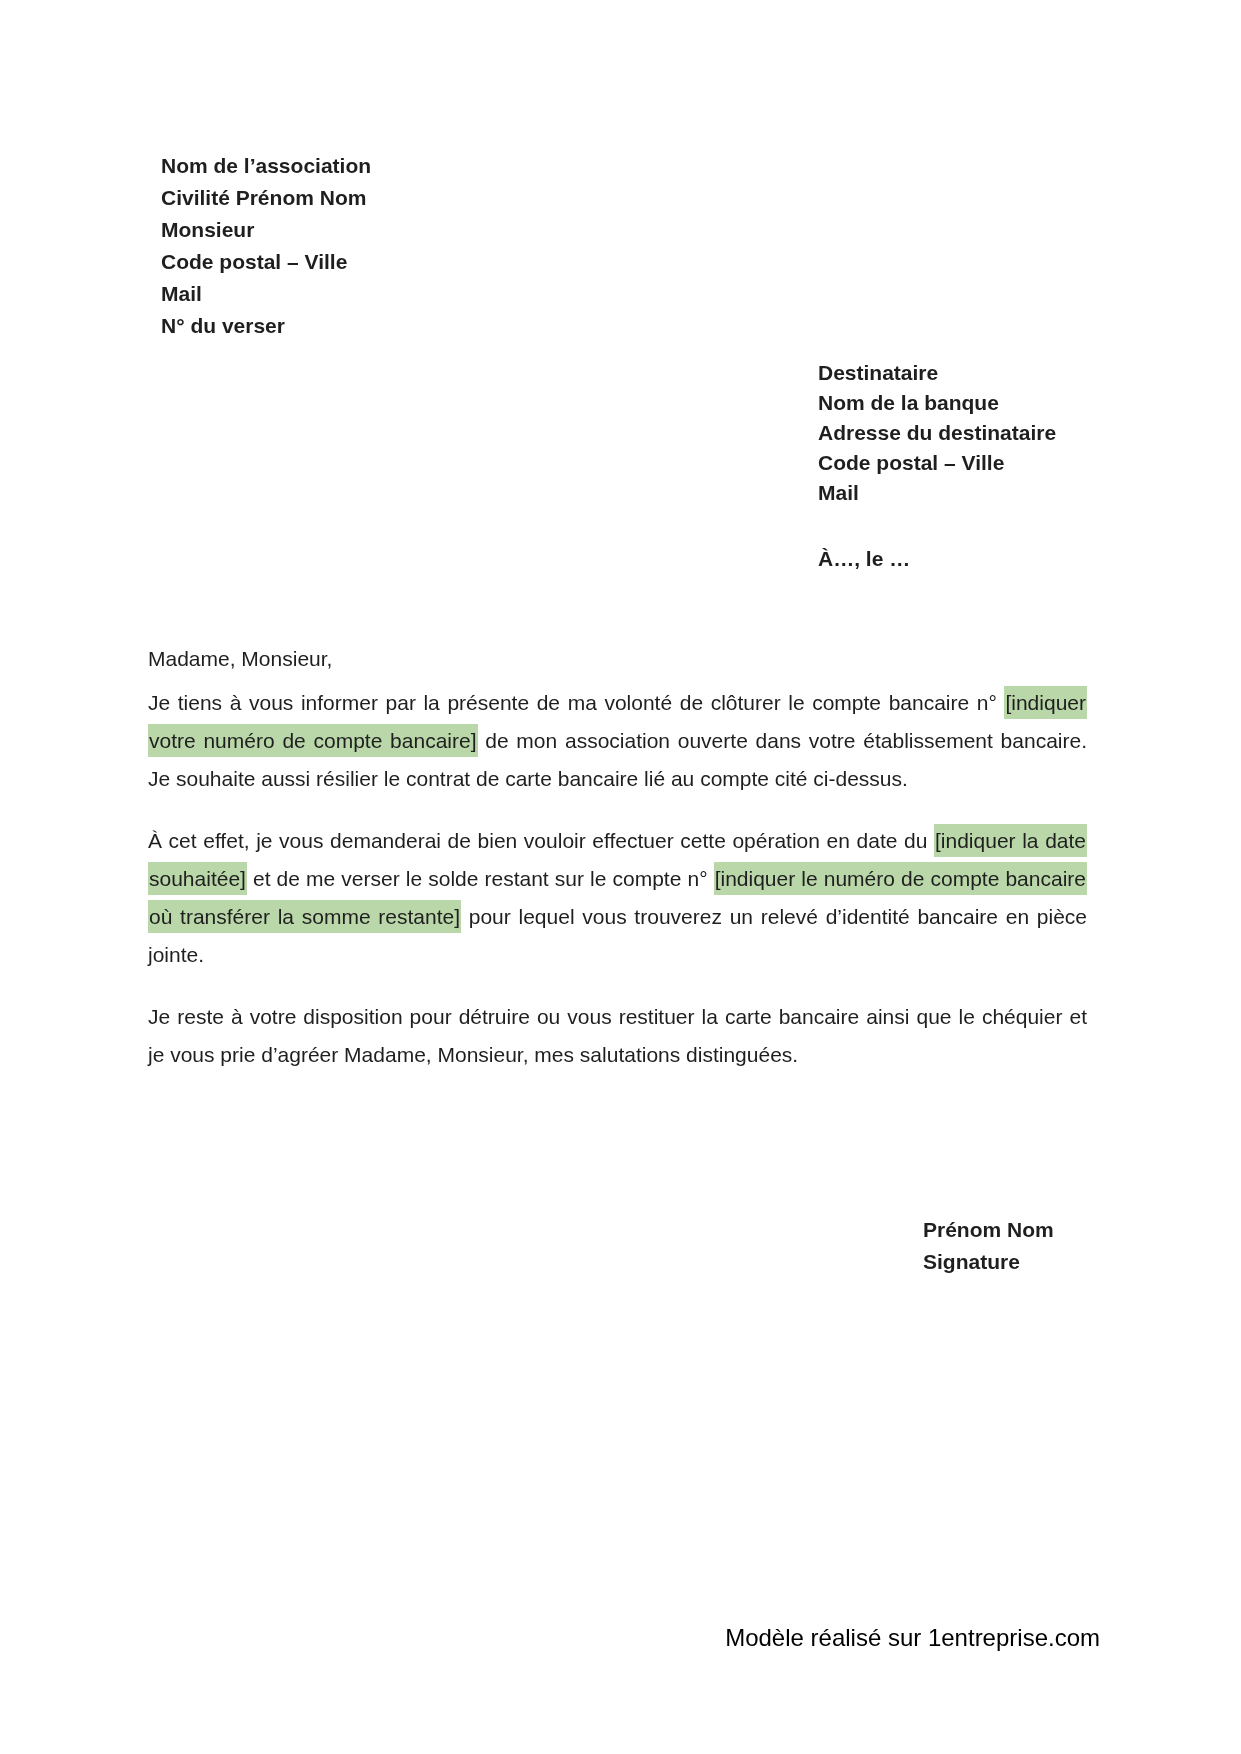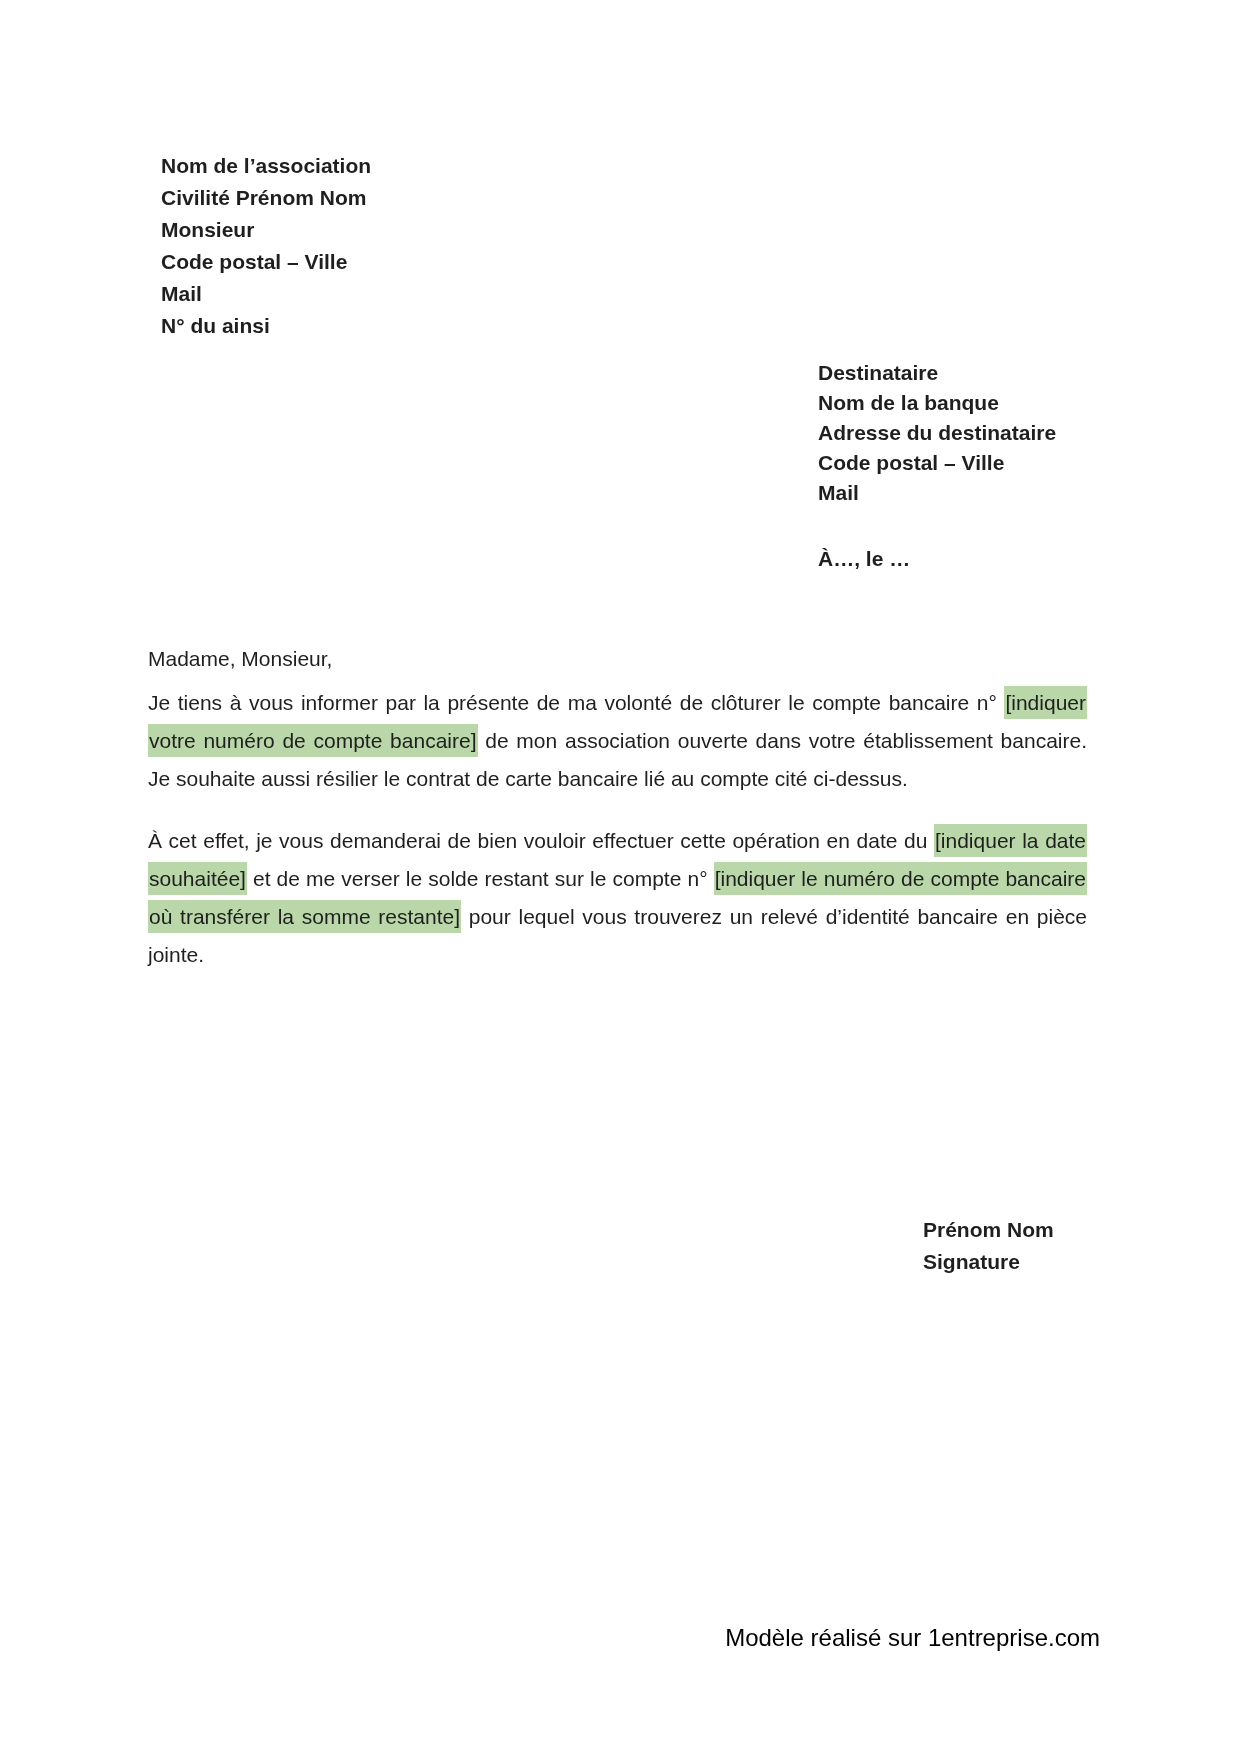--- a/index.html
+++ b/index.html
@@ -90,38 +90,39 @@
 <body style="background: rgb(255, 255, 255);">
 
 <div class="page">
 
   <div class="sender">
     <div>Nom de l’association</div>
     <div>Civilité Prénom Nom</div>
     <div>Monsieur</div>
     <div>Code postal – Ville</div>
     <div>Mail</div>
-    <div>N° du ainsi</div>
+    <div>N° du verser</div>
   </div>
 
   <div class="recipient">
     <div>Destinataire</div>
     <div>Nom de la banque</div>
     <div>Adresse du destinataire</div>
     <div>Code postal – Ville</div>
     <div>Mail</div>
   </div>
 
   <div class="dateline">À…, le …</div>
 
   <div class="salutation">Madame, Monsieur,</div>
 
   <div class="body-block">
     <p class="para"><span>Je tiens à vous informer par la présente de ma volonté de clôturer le compte bancaire n° </span><span class="hl">[indiquer votre numéro de compte bancaire]</span><span> de mon association ouverte dans votre établissement bancaire. Je souhaite aussi résilier le contrat de carte bancaire lié au compte cité ci-dessus.</span></p>
     <p class="para"><span>À cet effet, je vous demanderai de bien vouloir effectuer cette opération en date du </span><span class="hl">[indiquer la date souhaitée]</span><span> et de me verser le solde restant sur le compte n° </span><span class="hl">[indiquer le numéro de compte bancaire où transférer la somme restante]</span><span> pour lequel vous trouverez un relevé d’identité bancaire en pièce jointe.</span></p>
+    <p class="para"><span>Je reste à votre disposition pour détruire ou vous restituer la carte bancaire ainsi que le chéquier et je vous prie d’agréer Madame, Monsieur, mes salutations distinguées.</span></p>
   </div>
 
   <div class="signature">
     <div>Prénom Nom</div>
     <div>Signature</div>
   </div>
 
   <div class="footer-credit">Modèle réalisé sur 1entreprise.com</div>
 
 </div>

